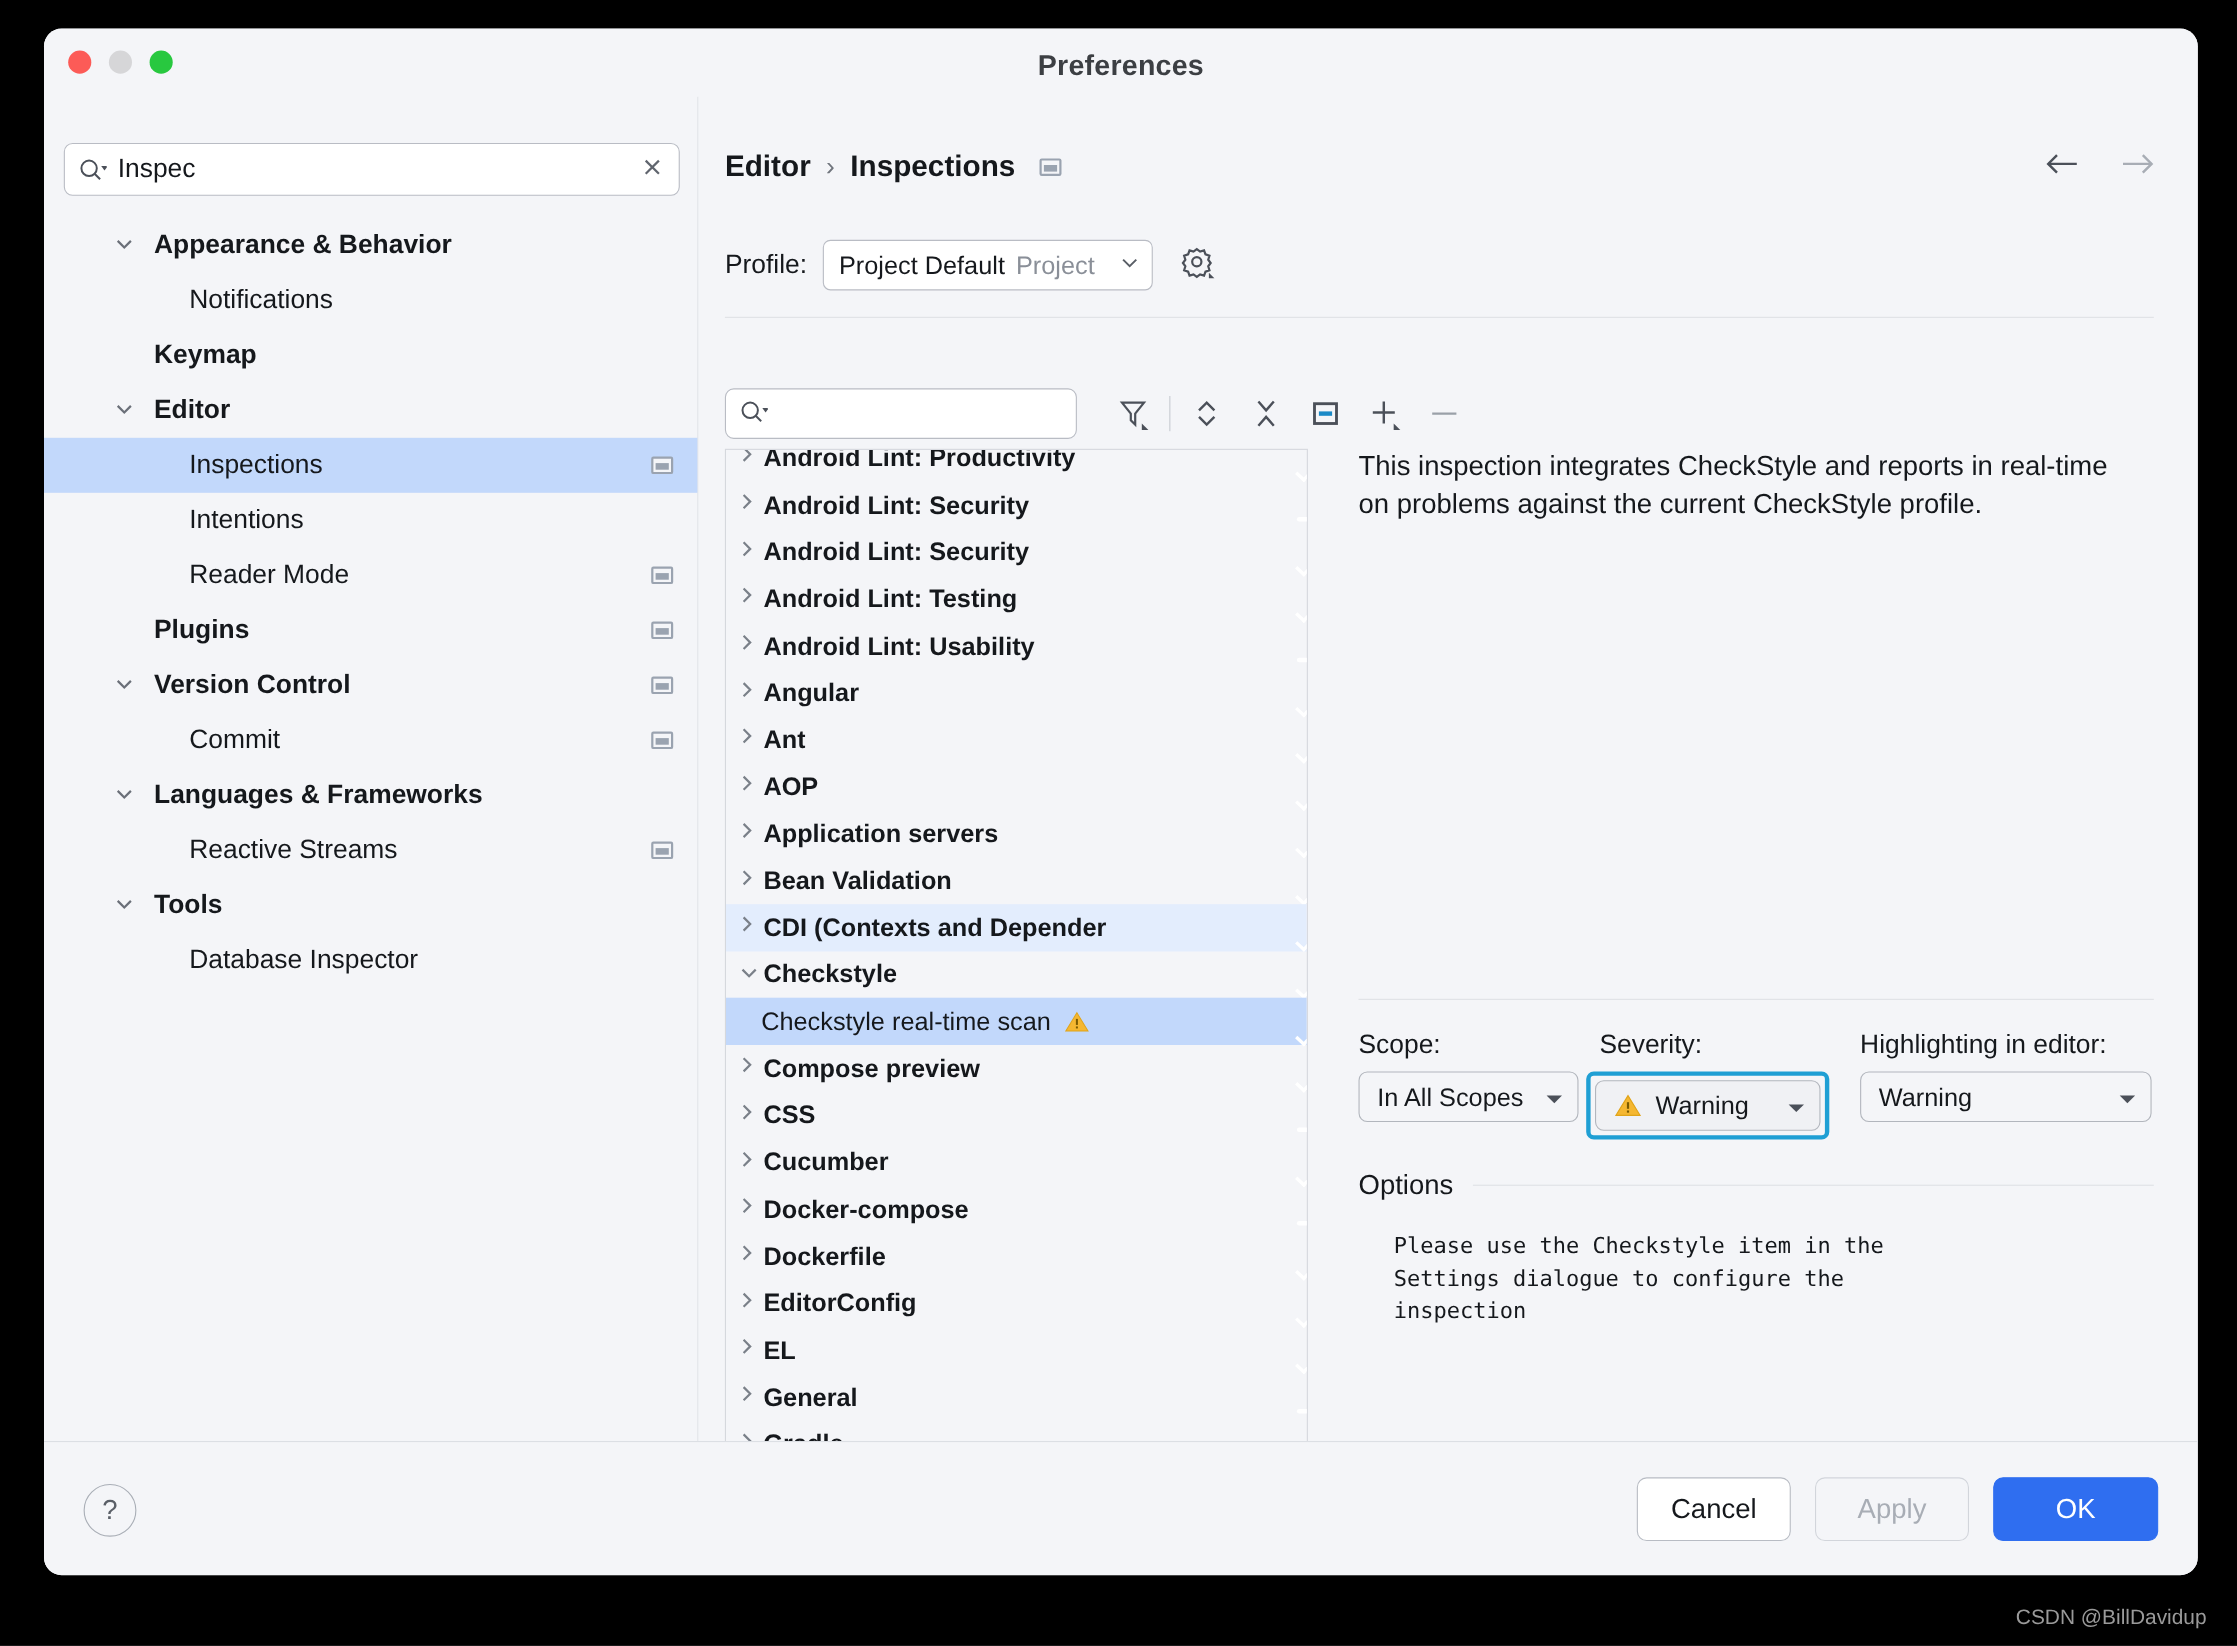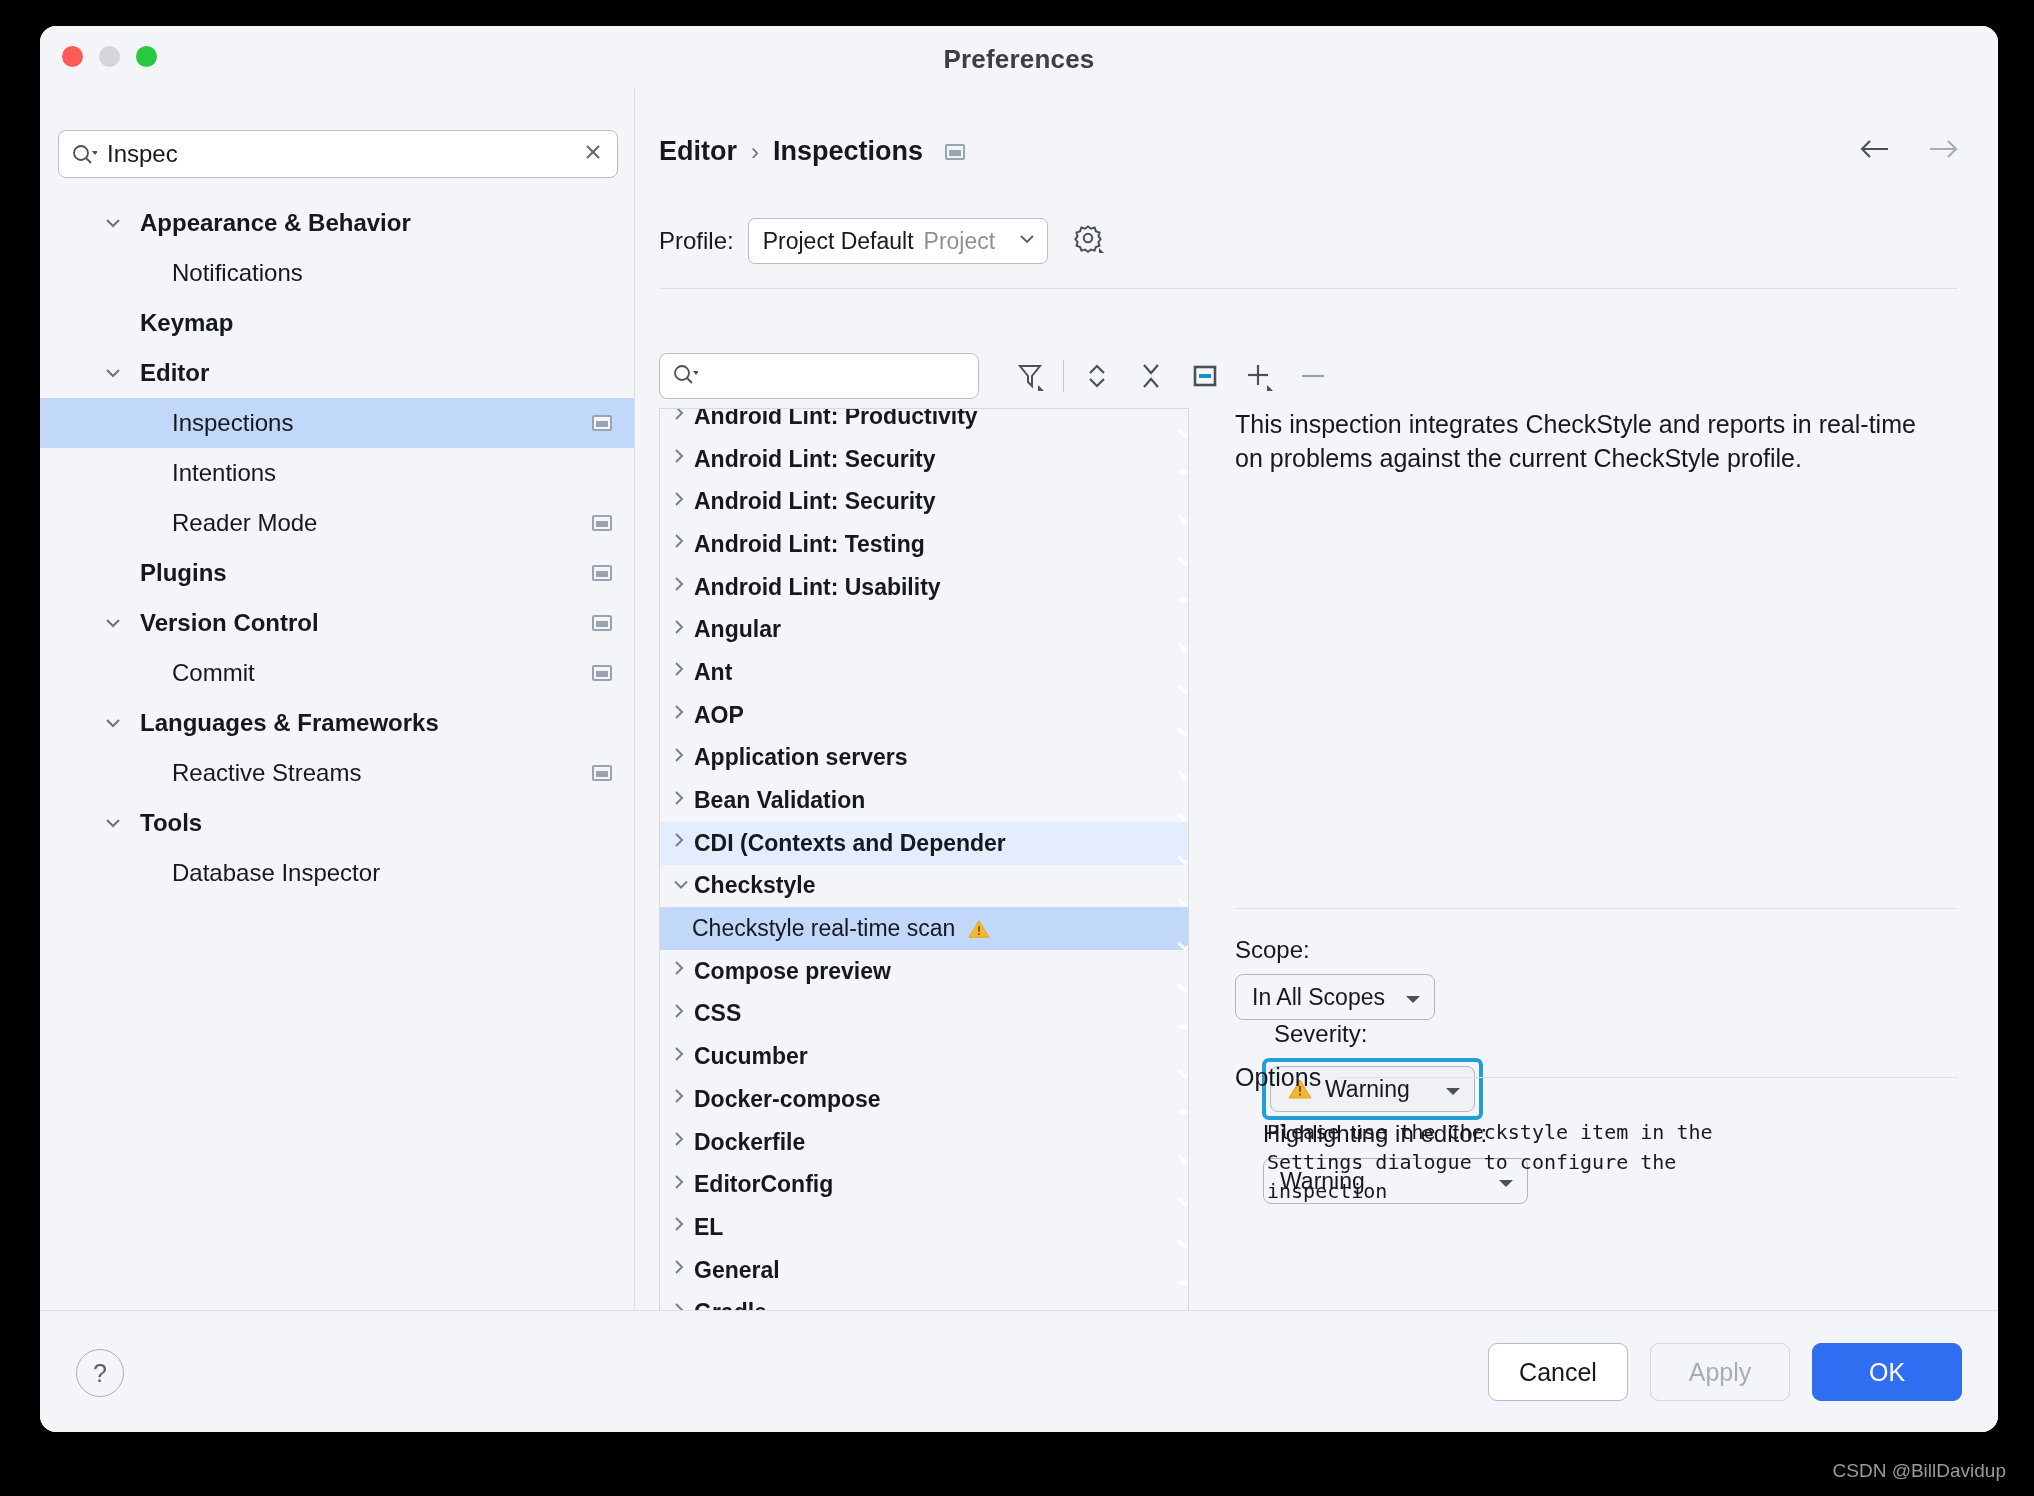--- a/index.html
+++ b/index.html
@@ -199,21 +199,21 @@
   .detail-desc {
     font-size: 25px; line-height: 1.35; color: #15181c;
     max-width: 690px;
   }
   .detail-hr {
     position: absolute; left: 0; right: 0; top: 500px;
     height: 1px; background: #dfe1e5;
   }
   .sev-grid {
     position: absolute; top: 528px; left: 0; right: 0;
-    display: flex; align-items: flex-start; gap: 0; flex-direction: column;
+    display: flex; align-items: flex-start; gap: 0;
   }
   .sev-col { display: flex; flex-direction: column; gap: 10px; }
   .sev-col .sev-label { font-size: 24px; color: #15181c; }
   .combo {
     display: flex; align-items: center;
     height: 46px; background: #f4f5f8;
     border: 1px solid #b2b6bd; border-radius: 8px;
     padding: 0 12px 0 16px; gap: 12px;
     font-size: 23px; color: #15181c;
   }

